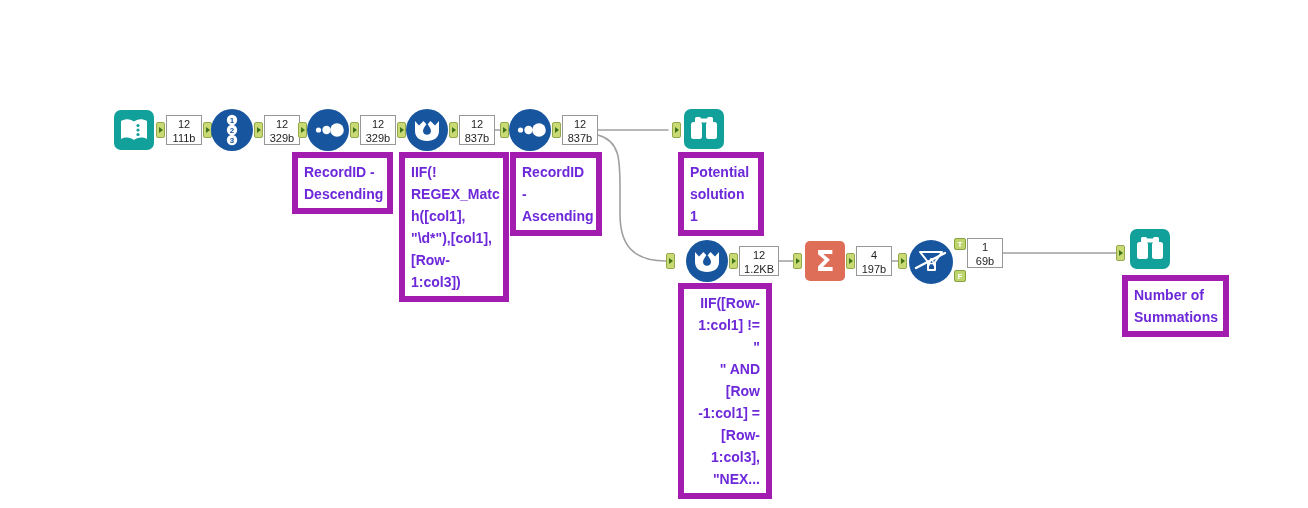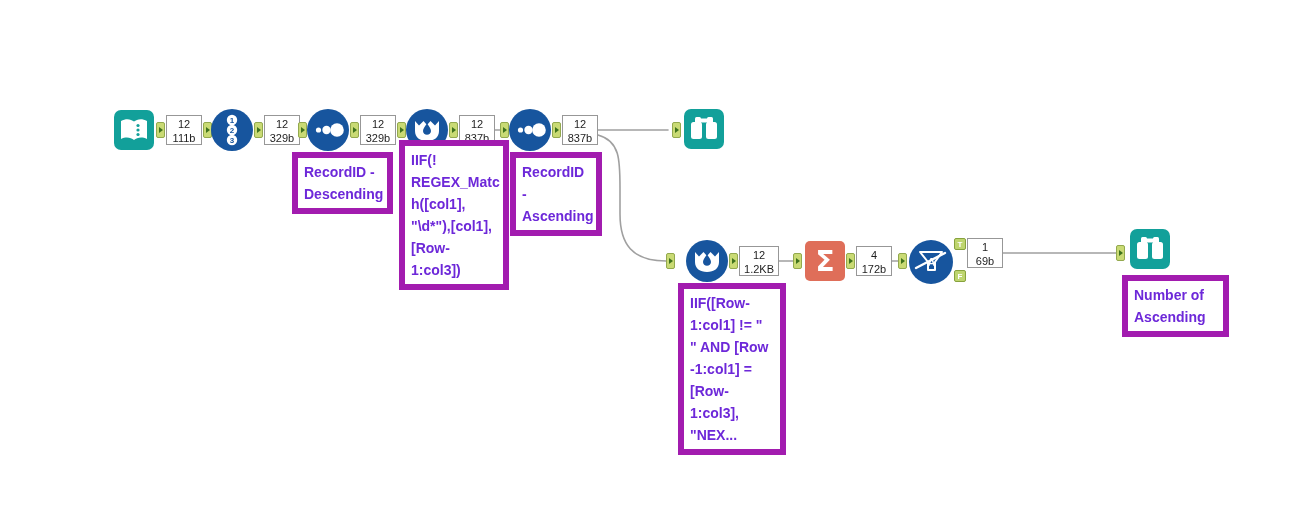--- a/index.html
+++ b/index.html
@@ -105,21 +105,21 @@
       <circle cx="21" cy="21" r="21" fill="#17559E"></circle>
       <path d="M9,12 L13,16.5 L17.5,12 L21,16 L24.5,12 L29,16.5 L33,12 L33,22 C33,28.5 28,32 21,32 C14,32 9,28.5 9,22 Z" fill="#FFFFFF"></path>
       <path d="M21,14.5 C18.5,18 17,19.9 17,21.9 C17,24.2 18.8,25.7 21,25.7 C23.2,25.7 25,24.2 25,21.9 C25,19.9 23.5,18 21,14.5 Z" fill="#17559E"></path>
     </svg>
   </div>
   <div class="anchor" style="left:449px;top:122px;"></div>
   <div class="badge" style="left:459px;top:115px;">
     <div>12</div>
     <div>837b</div>
   </div>
-  <div class="annotation" style="left:399px;top:140px;width:110px;">IIF(!
+  <div class="annotation" style="left:399px;top:152px;width:110px;">IIF(!
 REGEX_Matc
 h([col1],
 "\d*"),[col1],
 [Row-
 1:col3])</div>
 
   <div class="anchor" style="left:500px;top:122px;"></div>
   <div class="node" style="left:509px;top:109px;">
     <svg width="42" height="42" viewBox="0 0 42 42">
       <circle cx="21" cy="21" r="21" fill="#17559E"></circle>
@@ -140,53 +140,55 @@
   <div class="node" style="left:684px;top:109px;width:40px;height:40px;">
     <svg width="40" height="40" viewBox="0 0 40 40">
       <rect x="0" y="0" width="40" height="40" rx="7" fill="#12A09A"></rect>
       <rect x="11" y="8" width="6" height="7" rx="1.5" fill="#FFFFFF"></rect>
       <rect x="23" y="8" width="6" height="7" rx="1.5" fill="#FFFFFF"></rect>
       <rect x="15" y="9.5" width="10" height="4" fill="#FFFFFF"></rect>
       <rect x="7" y="13" width="11" height="17" rx="2.5" fill="#FFFFFF"></rect>
       <rect x="22" y="13" width="11" height="17" rx="2.5" fill="#FFFFFF"></rect>
     </svg>
   </div>
+  <div class="annotation" style="left:678px;top:152px;width:86px;">Potential
+solution 1</div>
 
   <div class="anchor" style="left:666px;top:253px;"></div>
   <div class="node" style="left:686px;top:240px;">
     <svg width="42" height="42" viewBox="0 0 42 42">
       <circle cx="21" cy="21" r="21" fill="#17559E"></circle>
       <path d="M9,12 L13,16.5 L17.5,12 L21,16 L24.5,12 L29,16.5 L33,12 L33,22 C33,28.5 28,32 21,32 C14,32 9,28.5 9,22 Z" fill="#FFFFFF"></path>
       <path d="M21,14.5 C18.5,18 17,19.9 17,21.9 C17,24.2 18.8,25.7 21,25.7 C23.2,25.7 25,24.2 25,21.9 C25,19.9 23.5,18 21,14.5 Z" fill="#17559E"></path>
     </svg>
   </div>
   <div class="anchor" style="left:729px;top:253px;"></div>
   <div class="badge wide" style="left:739px;top:246px;">
     <div>12</div>
     <div>1.2KB</div>
   </div>
-  <div class="annotation" style="left:678px;top:283px;width:108px;">IIF([Row-
+  <div class="annotation" style="left:678px;top:283px;width:94px;text-align:right;">IIF([Row-
 1:col1] != "
 " AND [Row
 -1:col1] =
 [Row-
 1:col3],
 "NEX...</div>
 
   <div class="anchor" style="left:793px;top:253px;"></div>
   <div class="node" style="left:805px;top:241px;width:40px;height:40px;">
     <svg width="40" height="40" viewBox="0 0 40 40">
       <rect x="0" y="0" width="40" height="40" rx="5" fill="#DF6E59"></rect>
       <text x="20" y="30" font-size="28" font-weight="bold" text-anchor="middle" fill="#FFFFFF" font-family="DejaVu Sans, sans-serif">Σ</text>
     </svg>
   </div>
   <div class="anchor" style="left:846px;top:253px;"></div>
   <div class="badge" style="left:856px;top:246px;">
     <div>4</div>
-    <div>172b</div>
+    <div>197b</div>
   </div>
 
   <div class="anchor" style="left:898px;top:253px;"></div>
   <div class="node" style="left:909px;top:240px;width:44px;height:44px;">
     <svg width="44" height="44" viewBox="0 0 44 44">
       <circle cx="22" cy="22" r="22" fill="#17559E"></circle>
       <polygon points="11,12 33,12 26,22 26,30 19,30 19,22" fill="none" stroke="#FFFFFF" stroke-width="2" stroke-linejoin="round"></polygon>
       <text x="22.5" y="25.5" font-size="11" font-weight="bold" text-anchor="middle" fill="#FFFFFF">A</text>
       <line x1="7" y1="28" x2="36" y2="13" stroke="#FFFFFF" stroke-width="2.4" stroke-linecap="round"></line>
     </svg>
@@ -203,15 +205,15 @@
     <svg width="40" height="40" viewBox="0 0 40 40">
       <rect x="0" y="0" width="40" height="40" rx="7" fill="#12A09A"></rect>
       <rect x="11" y="8" width="6" height="7" rx="1.5" fill="#FFFFFF"></rect>
       <rect x="23" y="8" width="6" height="7" rx="1.5" fill="#FFFFFF"></rect>
       <rect x="15" y="9.5" width="10" height="4" fill="#FFFFFF"></rect>
       <rect x="7" y="13" width="11" height="17" rx="2.5" fill="#FFFFFF"></rect>
       <rect x="22" y="13" width="11" height="17" rx="2.5" fill="#FFFFFF"></rect>
     </svg>
   </div>
   <div class="annotation" style="left:1122px;top:275px;width:107px;">Number of
-Ascending</div>
+Summations</div>
 
 </div>
 
 </body></html>

